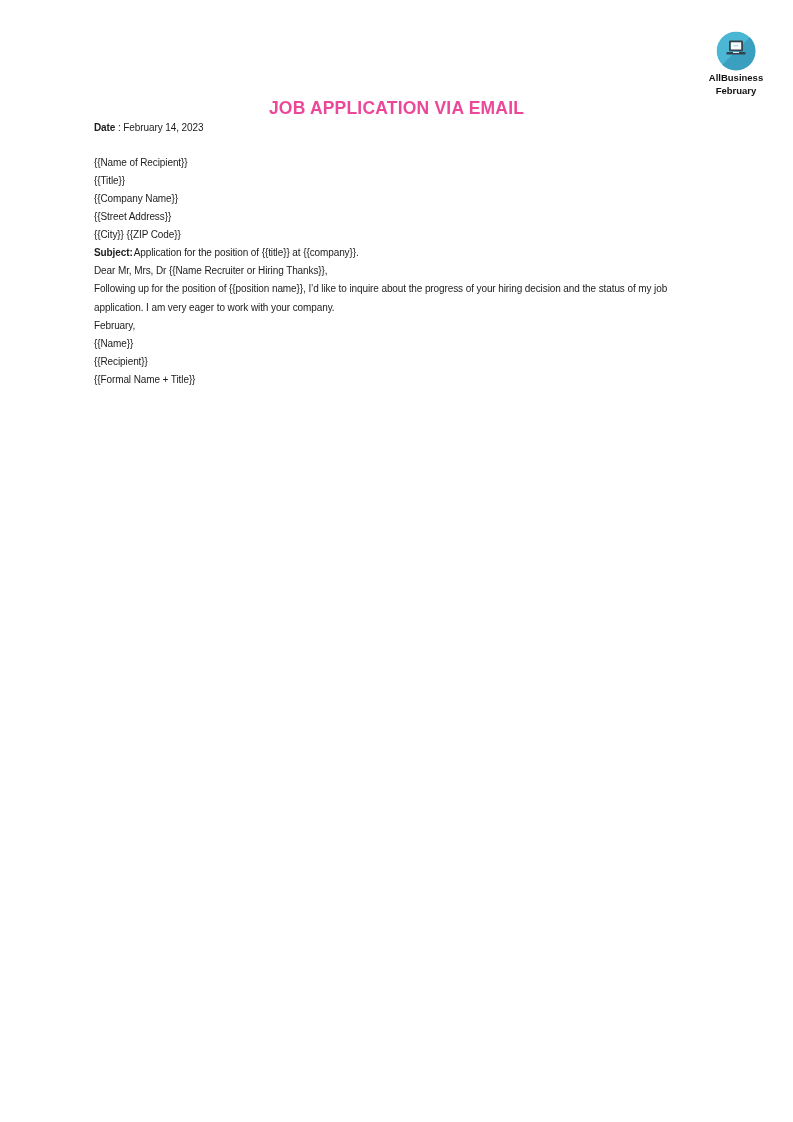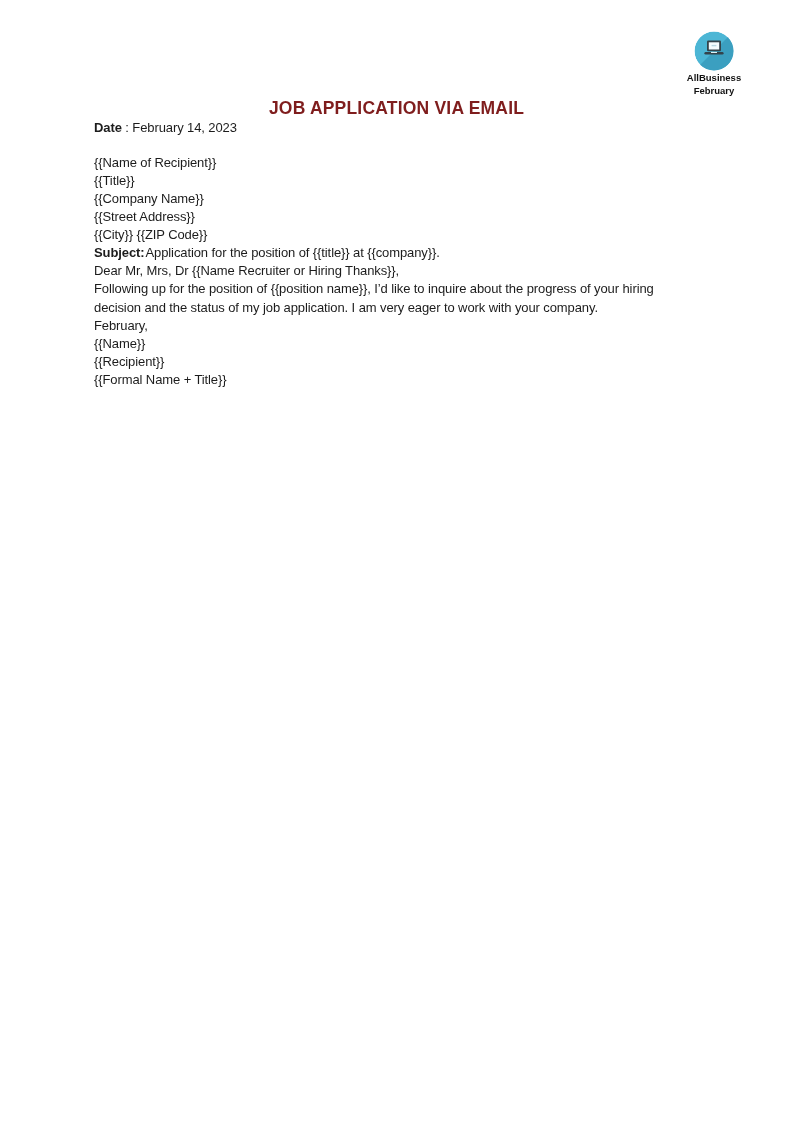--- a/index.html
+++ b/index.html
@@ -13,47 +13,47 @@
     height: 1122px;
     background: #ffffff;
     font-family: "Liberation Sans", sans-serif;
     color: #1c1c1c;
     overflow: hidden;
   }
   
   .logo {
     position: absolute;
     top: 31px;
-    left: 681px;
+    left: 703px;
     width: 66px;
     text-align: center;
   }
   .logo svg { display: block; margin: 0 auto; }
   .logo-text {
     margin-top: 2px;
     font-size: 9.5px;
     line-height: 10.5px;
     font-weight: 700;
     color: #121212;
     letter-spacing: 0;
   }
   
   .title {
     margin: 97px 0 0 0;
     text-align: center;
     font-size: 17.5px;
     font-weight: 700;
-    color: #7f1d1d;
+    color: #ec4899;
     letter-spacing: 0.2px;
     line-height: 22px;
   }
   
   .content {
     padding: 0 96px 0 94px;
-    font-size: 13px;
+    font-size: 10px;
     line-height: 18px;
     letter-spacing: -0.1px;
   }
   .content p { margin: 0; }
   .bold { font-weight: 700; }
   .label-gap { margin-right: 1px; }
   .date-line      { margin-top: 40px; }
   .recipient      { margin-top: 17px; }
   .subject-line   { margin-top: 36px; }
   .salutation     { margin-top: 71px; }

